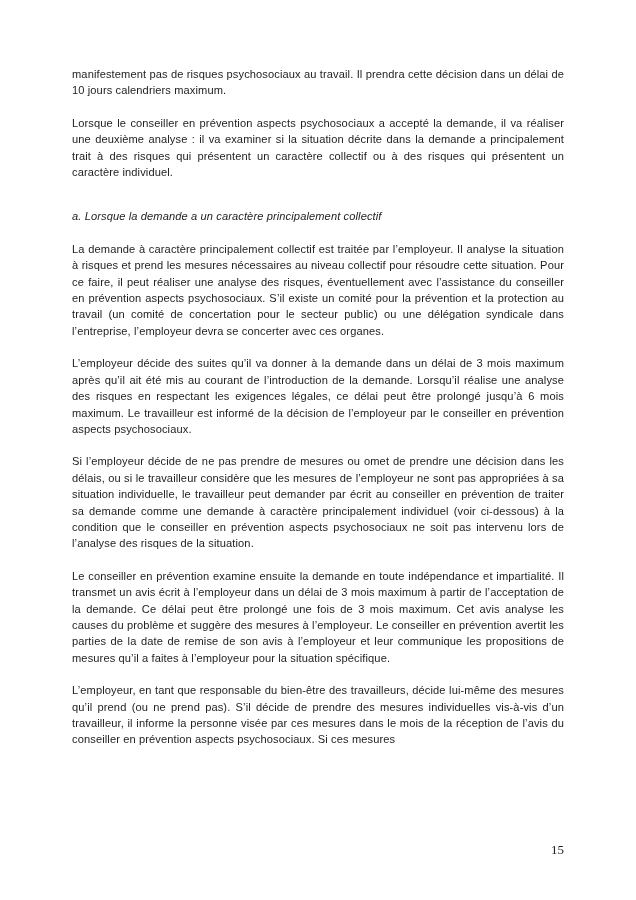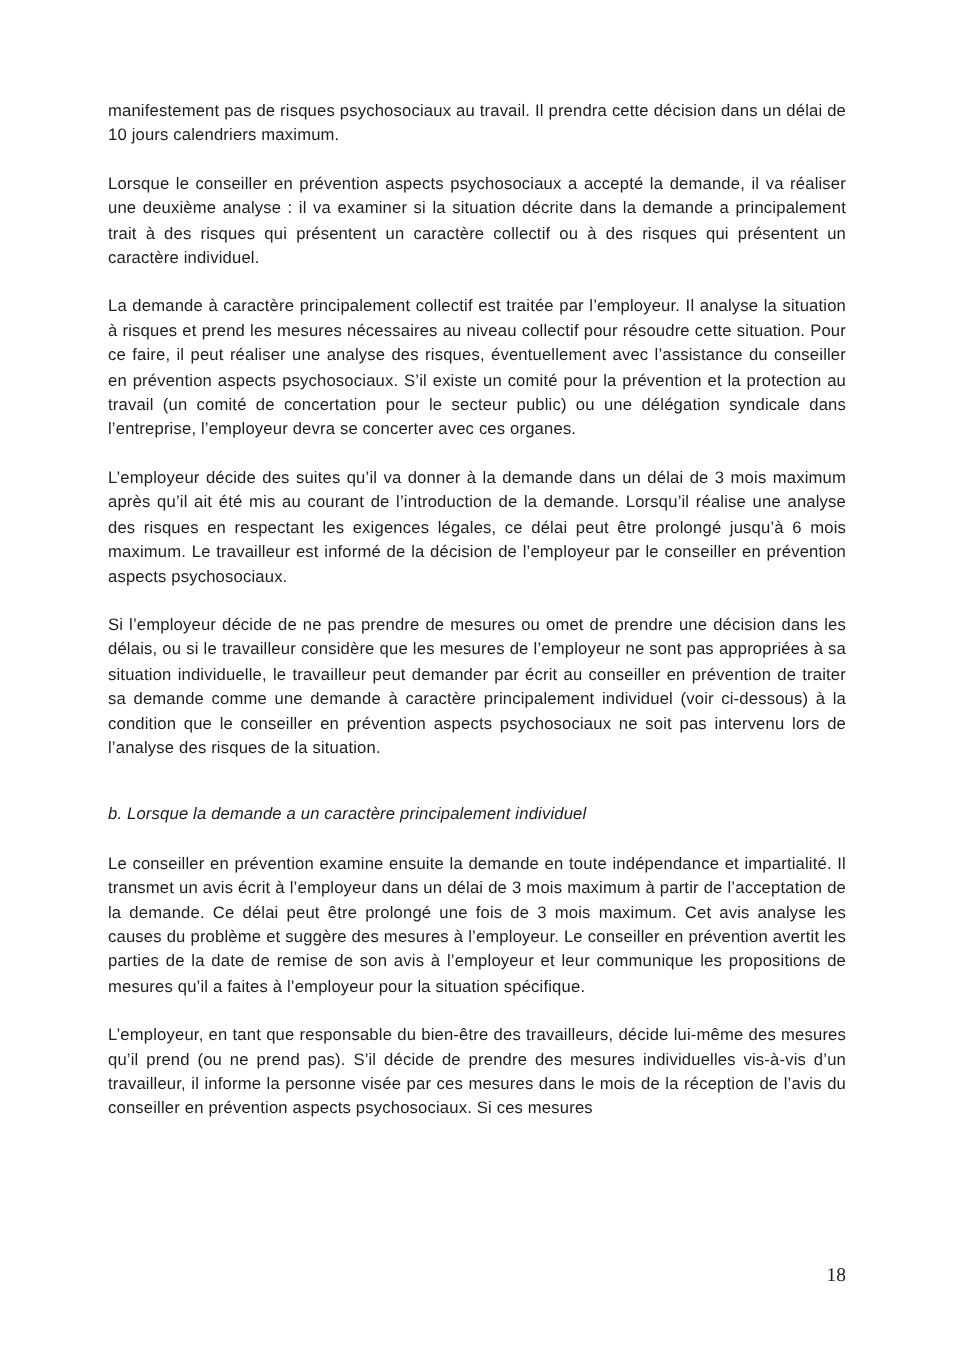--- a/index.html
+++ b/index.html
@@ -65,21 +65,21 @@
     color: #1d1d1d;
   }
 </style>
 </head>
 <body>
 
 <div class="page">
   <div class="content">
       <p class="para">manifestement pas de risques psychosociaux au travail. Il prendra cette décision dans un délai de 10 jours calendriers maximum.</p>
       <p class="para">Lorsque le conseiller en prévention aspects psychosociaux a accepté la demande, il va réaliser une deuxième analyse : il va examiner si la situation décrite dans la demande a principalement trait à des risques qui présentent un caractère collectif ou à des risques qui présentent un caractère individuel.</p>
+      <p class="section-heading">a. Lorsque la demande a un caractère principalement collectif</p>
       <p class="para">La demande à caractère principalement collectif est traitée par l’employeur. Il analyse la situation à risques et prend les mesures nécessaires au niveau collectif pour résoudre cette situation. Pour ce faire, il peut réaliser une analyse des risques, éventuellement avec l’assistance du conseiller en prévention aspects psychosociaux. S’il existe un comité pour la prévention et la protection au travail (un comité de concertation pour le secteur public) ou une délégation syndicale dans l’entreprise, l’employeur devra se concerter avec ces organes.</p>
       <p class="para">L’employeur décide des suites qu’il va donner à la demande dans un délai de 3 mois maximum après qu’il ait été mis au courant de l’introduction de la demande. Lorsqu’il réalise une analyse des risques en respectant les exigences légales, ce délai peut être prolongé jusqu’à 6 mois maximum. Le travailleur est informé de la décision de l’employeur par le conseiller en prévention aspects psychosociaux.</p>
       <p class="para">Si l’employeur décide de ne pas prendre de mesures ou omet de prendre une décision dans les délais, ou si le travailleur considère que les mesures de l’employeur ne sont pas appropriées à sa situation individuelle, le travailleur peut demander par écrit au conseiller en prévention de traiter sa demande comme une demande à caractère principalement individuel (voir ci-dessous) à la condition que le conseiller en prévention aspects psychosociaux ne soit pas intervenu lors de l’analyse des risques de la situation.</p>
-      <p class="section-heading">b. Lorsque la demande a un caractère principalement individuel</p>
       <p class="para">Le conseiller en prévention examine ensuite la demande en toute indépendance et impartialité. Il transmet un avis écrit à l’employeur dans un délai de 3 mois maximum à partir de l’acceptation de la demande. Ce délai peut être prolongé une fois de 3 mois maximum. Cet avis analyse les causes du problème et suggère des mesures à l’employeur. Le conseiller en prévention avertit les parties de la date de remise de son avis à l’employeur et leur communique les propositions de mesures qu’il a faites à l’employeur pour la situation spécifique.</p>
       <p class="para">L’employeur, en tant que responsable du bien-être des travailleurs, décide lui-même des mesures qu’il prend (ou ne prend pas). S’il décide de prendre des mesures individuelles vis-à-vis d’un travailleur, il informe la personne visée par ces mesures dans le mois de la réception de l’avis du conseiller en prévention aspects psychosociaux. Si ces mesures</p>
     </div>
-  <div class="page-number">18</div>
+  <div class="page-number">15</div>
 </div>
 
 </body></html>

